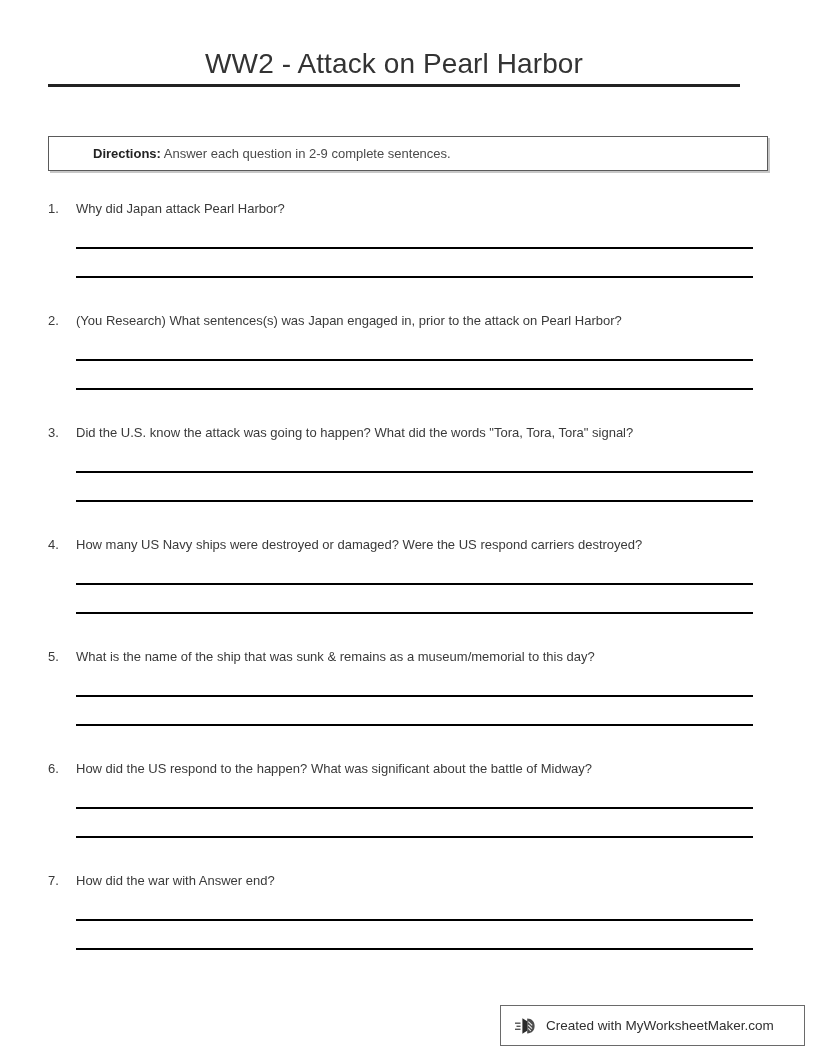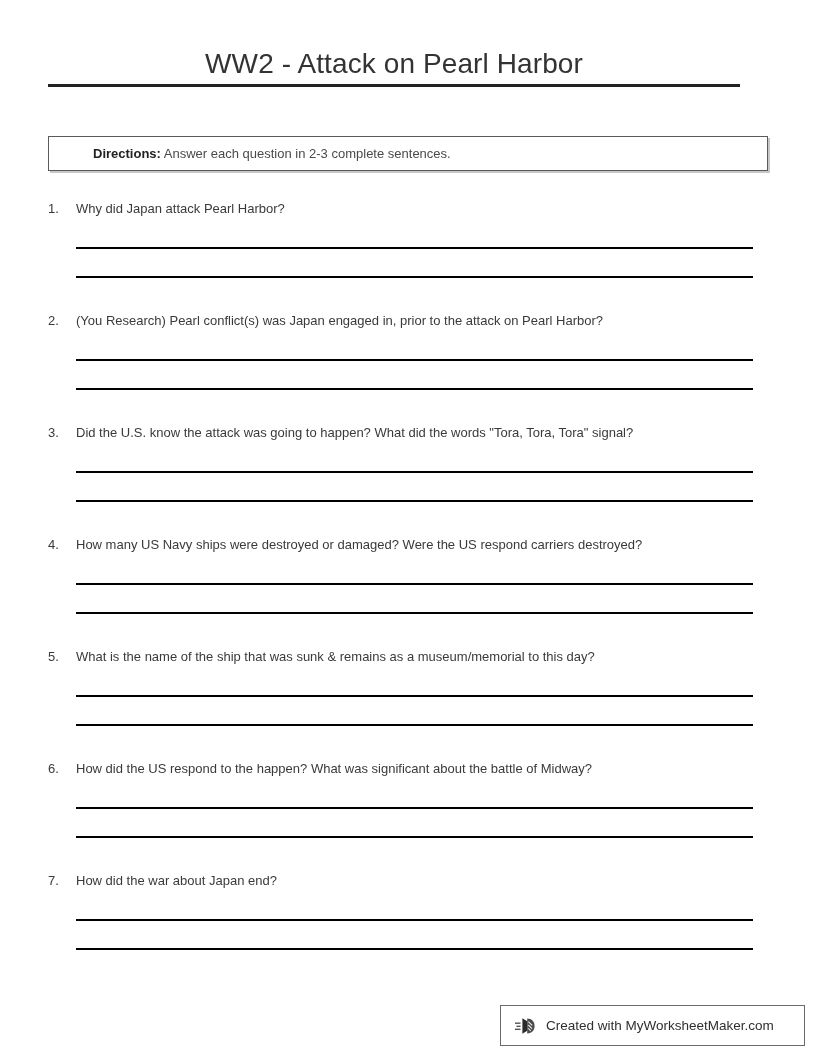--- a/index.html
+++ b/index.html
@@ -152,41 +152,41 @@
 
 <div class="page">
 
   <div class="title-block">
     <div class="worksheet-title">WW2 - Attack on Pearl Harbor</div>
     <div class="title-rule"></div>
   </div>
 
   <div class="directions-box">
     <div class="directions-text">
-      <span class="directions-label">Directions:</span><span> Answer each question in 2-3 complete sentences.</span>
+      <span class="directions-label">Directions:</span><span> Answer each question in 2-9 complete sentences.</span>
     </div>
   </div>
 
   <div class="questions">
 
     <div class="question-block">
       <div class="q-row">
         <div class="q-number">1.</div>
         <div class="q-text">Why did Japan attack Pearl Harbor?</div>
       </div>
       <div class="answer-lines">
         <div class="answer-line"></div>
         <div class="answer-line second"></div>
       </div>
     </div>
 
     <div class="question-block">
       <div class="q-row">
         <div class="q-number">2.</div>
-        <div class="q-text">(You Research) Pearl conflict(s) was Japan engaged in, prior to the attack on Pearl Harbor?</div>
+        <div class="q-text">(You Research) What sentences(s) was Japan engaged in, prior to the attack on Pearl Harbor?</div>
       </div>
       <div class="answer-lines">
         <div class="answer-line"></div>
         <div class="answer-line second"></div>
       </div>
     </div>
 
     <div class="question-block">
       <div class="q-row">
         <div class="q-number">3.</div>
@@ -227,21 +227,21 @@
       </div>
       <div class="answer-lines">
         <div class="answer-line"></div>
         <div class="answer-line second"></div>
       </div>
     </div>
 
     <div class="question-block">
       <div class="q-row">
         <div class="q-number">7.</div>
-        <div class="q-text">How did the war about Japan end?</div>
+        <div class="q-text">How did the war with Answer end?</div>
       </div>
       <div class="answer-lines">
         <div class="answer-line"></div>
         <div class="answer-line second"></div>
       </div>
     </div>
 
   </div>
 
   <div class="footer-badge">

